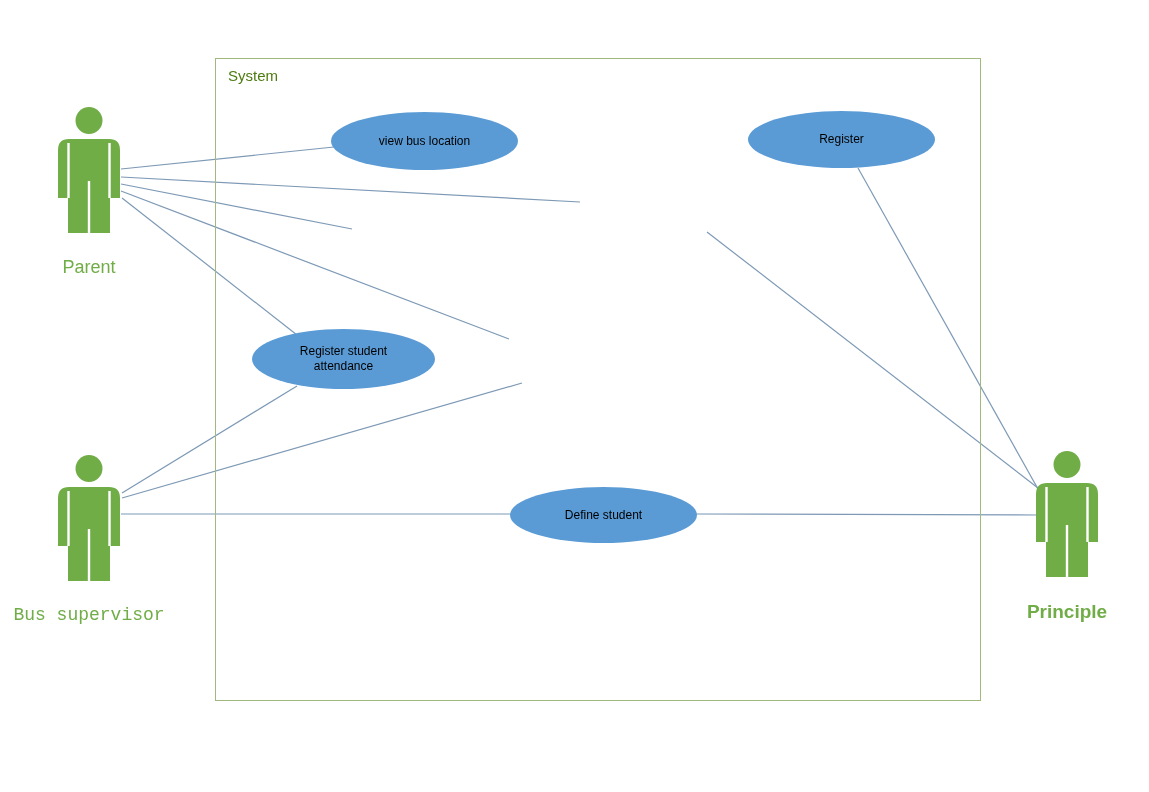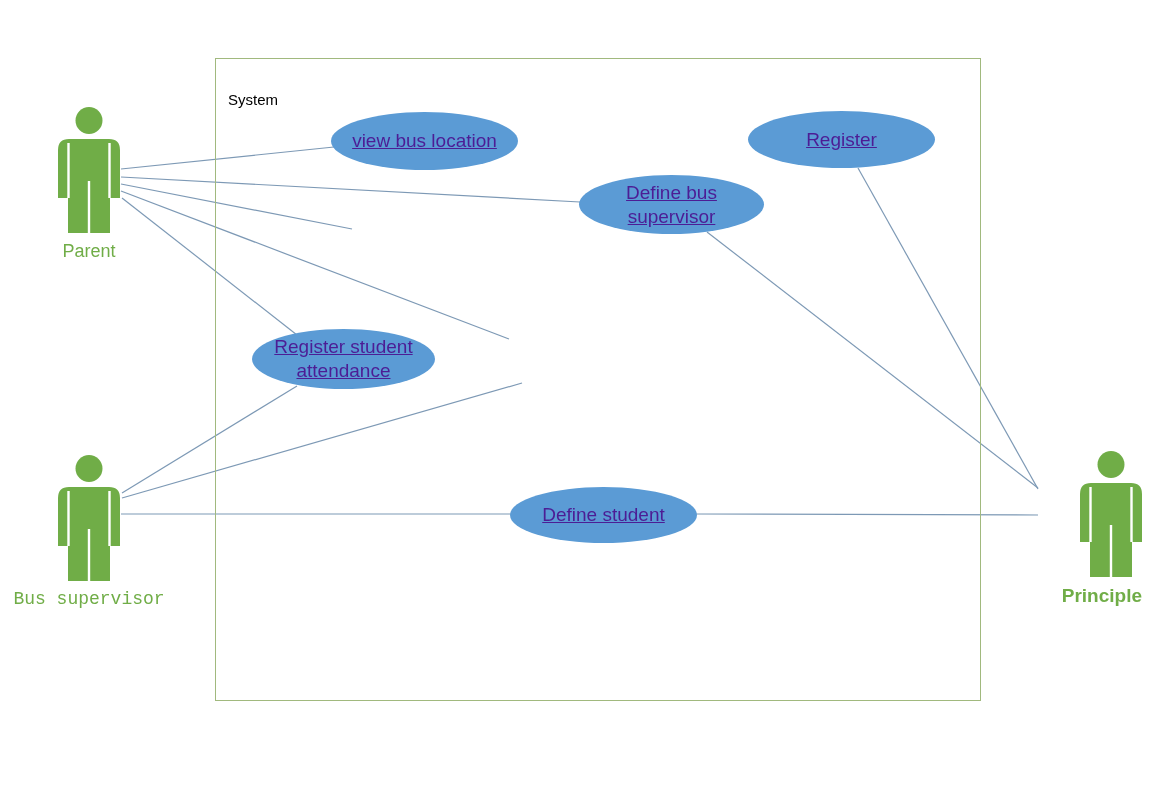--- a/index.html
+++ b/index.html
@@ -6,36 +6,36 @@
   .canvas{
     position:relative;width:1149px;height:792px;background:#ffffff;overflow:hidden;
     font-family:"Liberation Sans", sans-serif;
   }
   .connectors{position:absolute;left:0;top:0;z-index:1;}
   .system-boundary{
     position:absolute;left:215px;top:58px;width:766px;height:643px;
     border:1px solid #A1B97E;background:transparent;z-index:2;box-sizing:border-box;
   }
   .system-label{
-    position:absolute;left:12px;top:8px;font-size:15px;color:#000000;margin-top:24px;
+    position:absolute;left:12px;top:8px;font-size:15px;color:#4d7c0f;
   }
   .usecase{
     position:absolute;background:#5B9BD5;border-radius:50%;
     display:flex;align-items:center;justify-content:center;text-align:center;
     z-index:3;
   }
   .usecase span{
-    color:#4c1d95;font-size:19px;line-height:1.25;white-space:pre-line;text-decoration:underline;
+    color:#000000;font-size:12px;line-height:1.25;white-space:pre-line;
   }
   .actor{
     position:absolute;width:150px;display:flex;flex-direction:column;align-items:center;
     z-index:4;
   }
   .actor-label{
-    margin-top:8px;font-size:18px;color:#70AD47;text-align:center;white-space:nowrap;
+    margin-top:24px;font-size:18px;color:#70AD47;text-align:center;white-space:nowrap;
   }
   .actor-label.bold{font-weight:bold;font-size:19px;}
   .figure{display:block;}
 </style>
 </head>
 <body>
 
 <div class="canvas">
 
   <svg class="connectors" width="1149" height="792" viewBox="0 0 1149 792">
@@ -59,24 +59,20 @@
   </div>
 
   <div class="usecase" style="left:331px;top:112px;width:187px;height:58px;">
     <span>view bus location</span>
   </div>
 
   <div class="usecase" style="left:748px;top:111px;width:187px;height:57px;text-align:right;">
     <span>Register</span>
   </div>
 
-  <div class="usecase" style="left:579px;top:175px;width:185px;height:59px;">
-    <span>Define bus
-supervisor</span>
-  </div>
 
 
   <div class="usecase" style="left:252px;top:329px;width:183px;height:60px;">
     <span>Register student
 attendance</span>
   </div>
 
 
   <div class="usecase" style="left:510px;top:487px;width:187px;height:56px;">
     <span>Define student</span>
@@ -93,21 +89,21 @@
 
   <div class="actor" style="left:14px;top:455px;font-family:Liberation Mono, monospace;">
     <svg class="figure" width="62" height="126" viewBox="0 0 62 126">
       <circle cx="31" cy="13.5" r="13.5" fill="#70AD47"></circle>
       <path fill="#70AD47" d="M0,91 L0,43 Q0,32 11,32 L51,32 Q62,32 62,43 L62,91 L52,91 L52,126 L10,126 L10,91 Z"></path>
       <path stroke="#ffffff" stroke-width="2.4" fill="none" d="M10.5,36 L10.5,91 M51.5,36 L51.5,91 M31,74 L31,126"></path>
     </svg>
     <div class="actor-label">Bus supervisor</div>
   </div>
 
-  <div class="actor" style="left:992px;top:451px;align-items:flex-end;">
+  <div class="actor" style="left:992px;top:451px;">
     <svg class="figure" width="62" height="126" viewBox="0 0 62 126">
       <circle cx="31" cy="13.5" r="13.5" fill="#70AD47"></circle>
       <path fill="#70AD47" d="M0,91 L0,43 Q0,32 11,32 L51,32 Q62,32 62,43 L62,91 L52,91 L52,126 L10,126 L10,91 Z"></path>
       <path stroke="#ffffff" stroke-width="2.4" fill="none" d="M10.5,36 L10.5,91 M51.5,36 L51.5,91 M31,74 L31,126"></path>
     </svg>
     <div class="actor-label bold">Principle</div>
   </div>
 
 </div>
 

